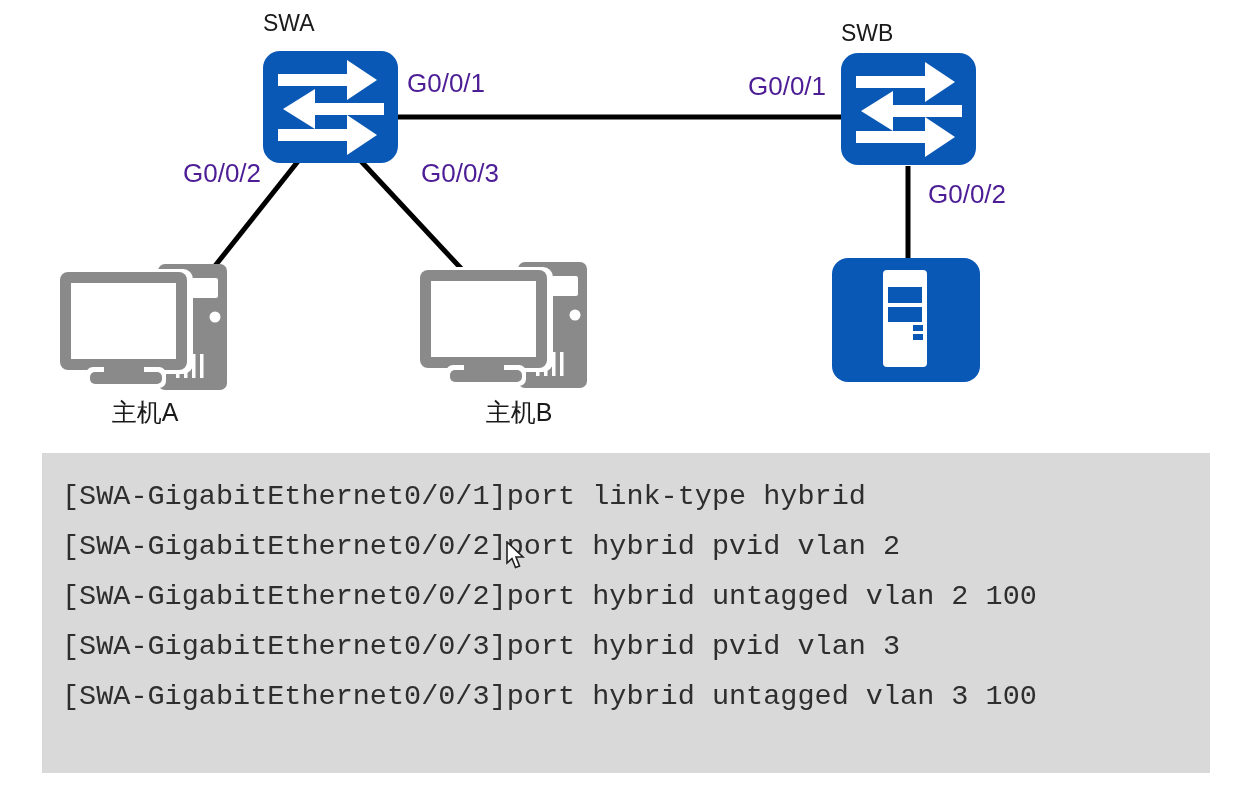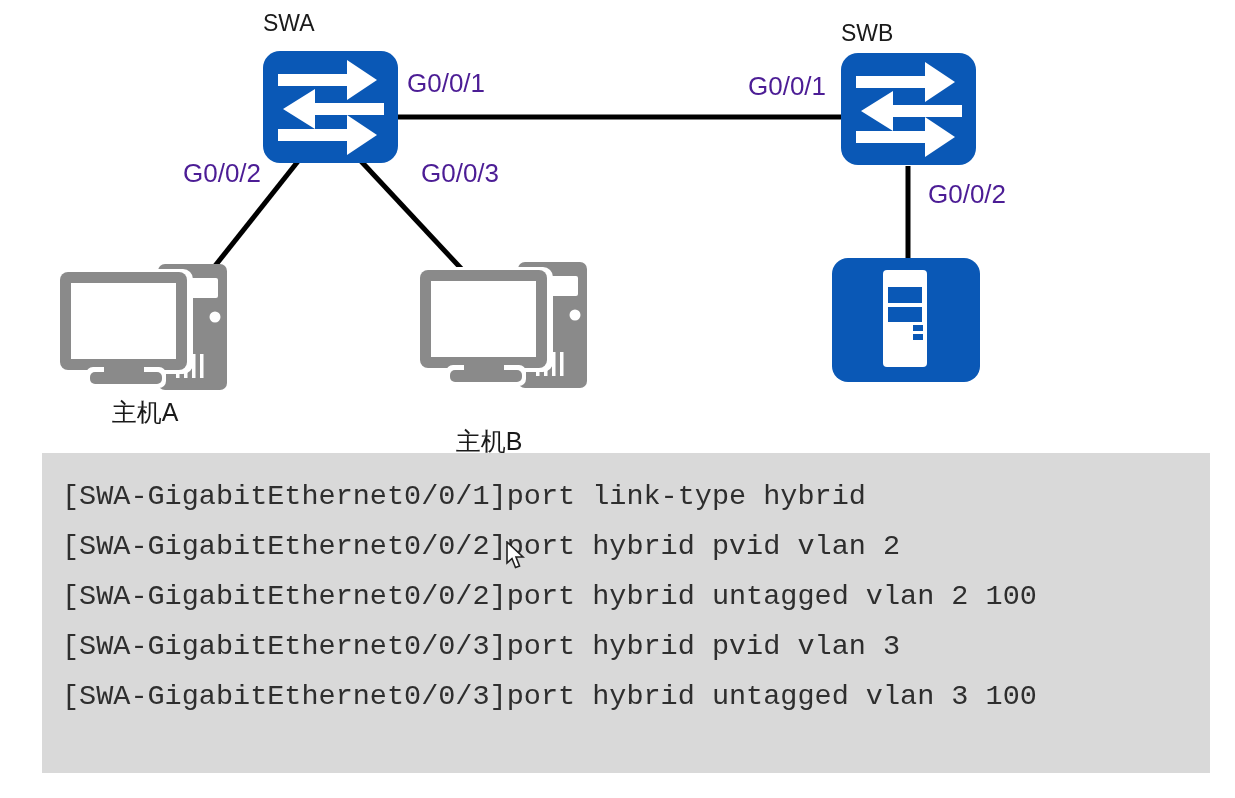--- a/index.html
+++ b/index.html
@@ -75,21 +75,21 @@
     <rect class="fill-white" x="124" y="92" width="3.5" height="24"></rect>
     <rect class="fill-white" x="132" y="92" width="3.5" height="24"></rect>
     <rect class="fill-white" x="140" y="92" width="3.5" height="24"></rect>
     <rect class="fill-white" x="0" y="7" width="133" height="105" rx="10"></rect>
     <rect class="fill-gray" x="0" y="10" width="127" height="98" rx="8"></rect>
     <rect class="fill-white" x="11" y="21" width="105" height="76"></rect>
     <rect class="fill-white" x="26" y="105" width="80" height="21" rx="7"></rect>
     <rect class="fill-gray" x="44" y="102" width="40" height="11"></rect>
     <rect class="fill-gray" x="30" y="110" width="72" height="12" rx="5"></rect>
   </svg>
-  <div class="abs cn-label" style="left:404px;top:396px;width:170px;margin-top:29px;">主机B</div>
+  <div class="abs cn-label" style="left:434px;top:396px;width:170px;">主机B</div>
 
   <svg class="abs" style="left:832px;top:258px;" width="148" height="124" viewBox="0 0 148 124">
     <rect class="fill-blue" x="0" y="0" width="148" height="124" rx="16"></rect>
     <rect class="fill-white" x="51" y="12" width="44" height="97" rx="4"></rect>
     <rect class="fill-blue" x="56" y="29" width="34" height="16"></rect>
     <rect class="fill-blue" x="56" y="49" width="34" height="15"></rect>
     <rect class="fill-blue" x="81" y="67" width="10" height="6"></rect>
     <rect class="fill-blue" x="81" y="76" width="10" height="6"></rect>
   </svg>
 

